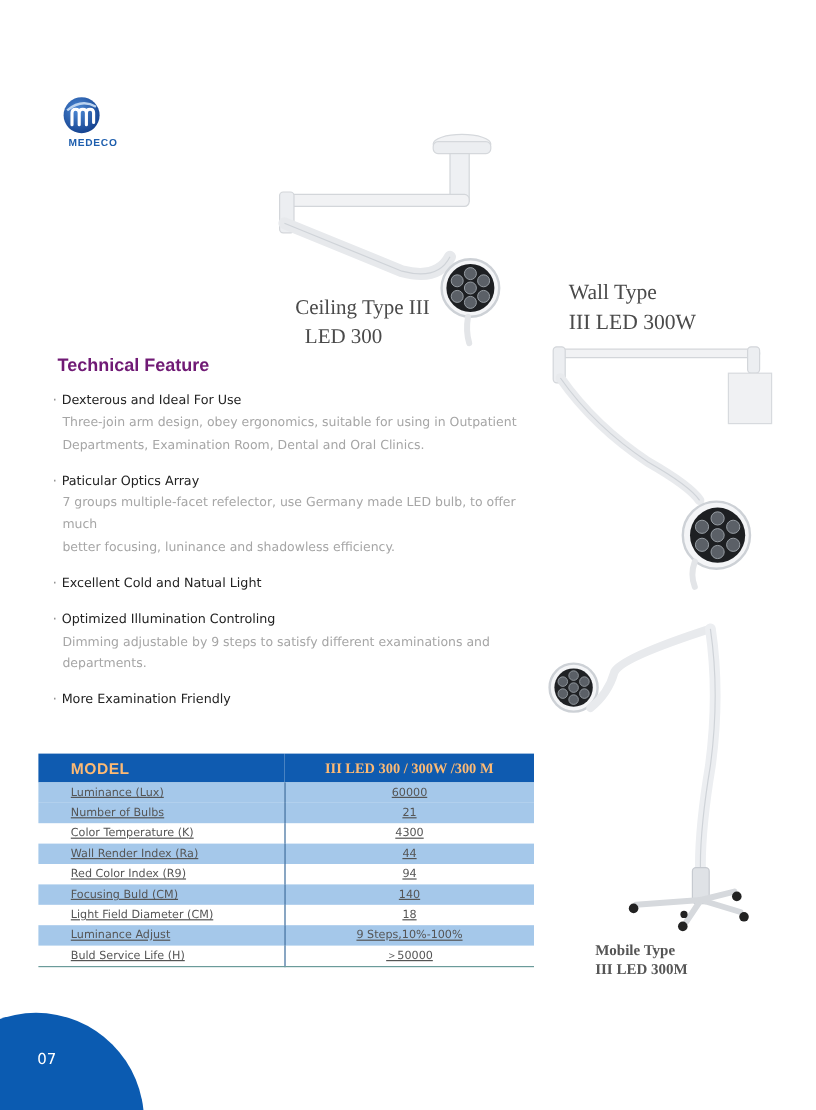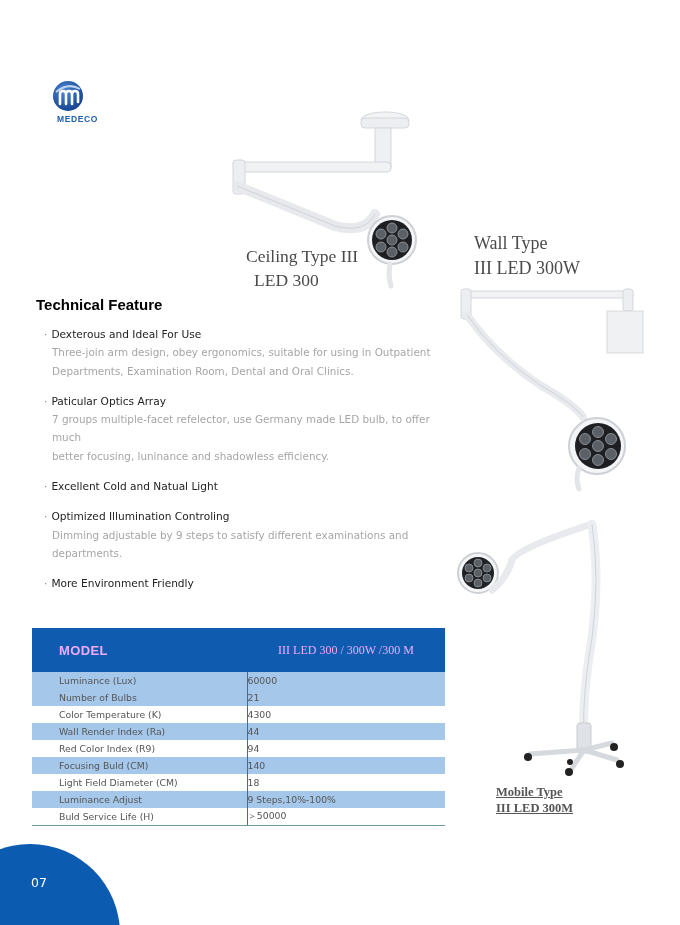--- a/index.html
+++ b/index.html
@@ -13,38 +13,38 @@
     
     .logo { left: 38px; top: 80px; width: 60px; text-align: right; }
     .logo-mark { margin: 0 auto; width: 32px; height: 32px; }
     .logo-text { font-family: "Liberation Sans", sans-serif; font-size: 8.5px; font-weight: bold; color: #1f5fae; letter-spacing: 0.6px; margin-top: 2px; }
 
     
     .caption { font-family: "Liberation Serif", serif; color: #4a4a4a; }
     .cap-ceiling { left: 246px; top: 244px; font-size: 17.5px; line-height: 24px; }
     .cap-ceiling .l2 { padding-left: 8px; }
     .cap-wall { left: 474px; top: 231px; font-size: 18px; line-height: 25px; }
-    .cap-mobile { left: 496px; top: 784px; font-size: 12.5px; line-height: 16px; font-weight: bold; color: #555; text-decoration: underline; }
+    .cap-mobile { left: 496px; top: 784px; font-size: 12.5px; line-height: 16px; font-weight: bold; color: #555; }
 
     
     .tech { left: 32px; top: 296px; width: 420px; }
-    .tech-title { font-family: "Liberation Sans", sans-serif; font-weight: bold; font-size: 15px; color: #000000; margin: 0 0 4px 4px; }
+    .tech-title { font-family: "Liberation Sans", sans-serif; font-weight: bold; font-size: 15px; color: #701a75; margin: 0 0 4px 16px; }
     .feat { margin: 12px; }
     .feat-head { font-family: "DejaVu Sans", sans-serif; font-size: 10.6px; color: #222; line-height: 18.3px; white-space: nowrap; }
     .feat-head .dot { color: #888; margin-right: 4px; }
     .feat-body { font-family: "DejaVu Sans", sans-serif; font-size: 10.4px; color: #a6a6a6; line-height: 18.3px; padding-left: 8px; white-space: pre-line; }
 
     
     .spec { left: 32px; top: 628px; width: 413px; border-collapse: collapse; }
-    .spec th { background: #0f5bb0; color: #f0abfc; height: 24px; padding: 10px; text-align: left; }
+    .spec th { background: #0f5bb0; color: #fdba74; height: 24px; padding: 0; text-align: left; }
     .spec th.c1 { font-family: "Liberation Sans", sans-serif; font-weight: bold; font-size: 13px; padding-left: 27px; letter-spacing: 0.4px; width: 178px; }
-    .spec th.c2 { font-family: "Liberation Serif", serif; font-weight: normal; font-size: 12px; text-align: center; }
-    .spec td { height: 17px; padding: 0; font-size: 9.3px; color: #555; }
+    .spec th.c2 { font-family: "Liberation Serif", serif; font-weight: bold; font-size: 12px; text-align: center; }
+    .spec td { height: 17px; padding: 0; font-size: 9.3px; color: #555; text-decoration: underline; }
     .spec td.k { padding-left: 27px; border-right: 1px solid #3c6d9c; }
-    .spec td.v { }
+    .spec td.v { text-align: center; }
     .spec tr.alt td { background: #a5c8ea; }
     .spec tr.last td { border-bottom: 1px solid #6b9b9a; }
 
     
     .pagecircle { left: -60px; top: 844px; width: 180px; height: 180px; border-radius: 50%; background: #0b5bb1; }
     .pagenum { left: 31px; top: 875px; font-family: "DejaVu Sans", sans-serif; font-size: 12.5px; color: #ffffff; }
 
     .lamp svg { display: block; }
   </style>
 </head>
@@ -175,21 +175,21 @@
   </div>
   <div class="feat">
     <div class="feat-head"><span class="dot">·</span><span>Excellent Cold and Natual Light</span></div>
   </div>
   <div class="feat">
     <div class="feat-head"><span class="dot">·</span><span>Optimized Illumination Controling</span></div>
     <div class="feat-body">Dimming adjustable by 9 steps to satisfy different examinations and
 departments.</div>
   </div>
   <div class="feat">
-    <div class="feat-head"><span class="dot">·</span><span>More Environment Friendly</span></div>
+    <div class="feat-head"><span class="dot">·</span><span>More Examination Friendly</span></div>
   </div>
 </div>
 
 <table class="abs spec">
   <thead>
     <tr>
       <th class="c1">MODEL</th>
       <th class="c2">III LED 300 / 300W /300 M</th>
     </tr>
   </thead>

